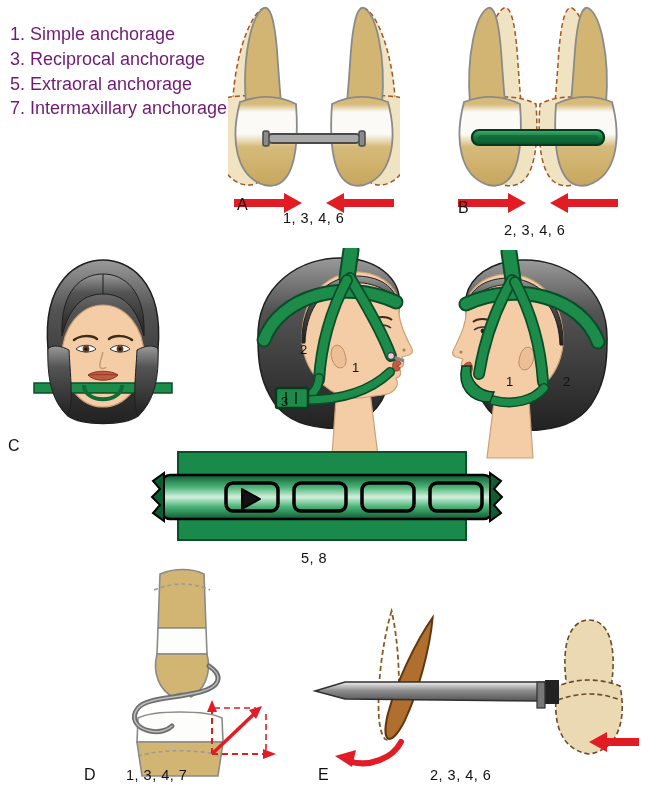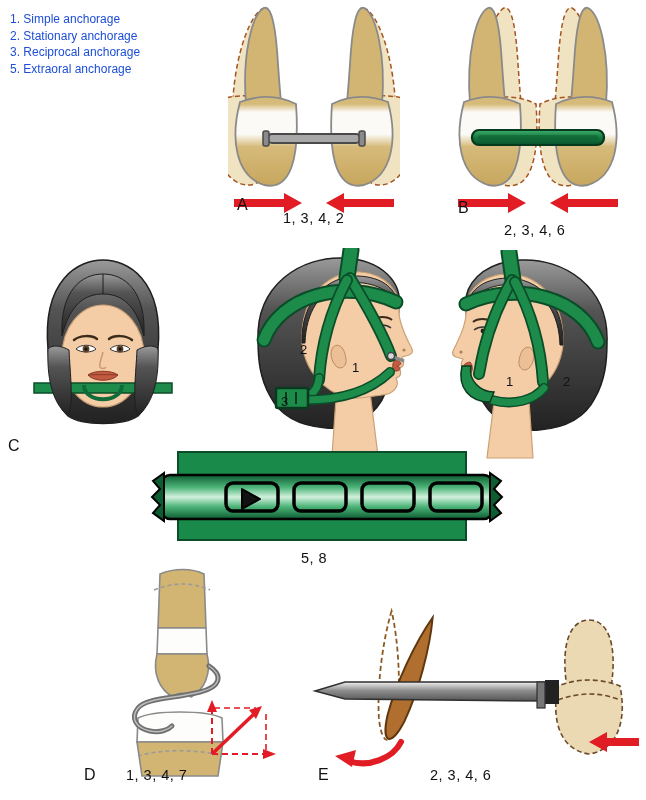--- a/index.html
+++ b/index.html
@@ -1,19 +1,19 @@
 <!DOCTYPE html>
 <html><head>
 <meta charset="utf-8">
 <style>
   html,body{margin:0;padding:0;background:#fff}
   .canvas{position:relative;width:646px;height:800px;background:#fff;overflow:hidden;
           font-family:"Liberation Sans",sans-serif;color:#111}
   .abs{position:absolute}
-  .legend{position:absolute;left:10px;top:11px;width:218px;font-size:12px;line-height:1.38;color:#1d4ed8}
+  .legend{position:absolute;left:10px;top:22px;width:218px;font-size:18px;line-height:1.38;color:#701a75}
   .legend div{padding-left:16px;text-indent:-16px}
   .plabel{position:absolute;font-size:16px;color:#111}
   .caption{position:absolute;font-size:14.5px;color:#111;letter-spacing:.5px}
   .num{position:absolute;font-size:13px;color:#111}
 </style>
 </head>
 <body>
 
 <div class="canvas">
 
@@ -47,23 +47,23 @@
       <linearGradient id="gRod" x1="0" y1="0" x2="0" y2="1">
         <stop offset="0" stop-color="#f0f0f0"></stop>
           <stop offset="0.45" stop-color="#8d8d8d"></stop>
           <stop offset="1" stop-color="#555"></stop>
       </linearGradient>
     </defs>
   </svg>
 
   <div class="legend">
     <div>1. Simple anchorage</div>
-    <div>2. Stationary anchorage</div>
     <div>3. Reciprocal anchorage</div>
     <div>5. Extraoral anchorage</div>
+    <div>7. Intermaxillary anchorage</div>
   </div>
 
   <svg class="abs" style="left:228px;top:0" width="172" height="222" viewBox="0 0 172 222">
     <g fill="#efe3c2" stroke="#a5551f" stroke-width="1.5" stroke-dasharray="5 3">
       <g transform="rotate(8 36 8)">
         <path d="M18,104 C14,55 24,14 36,8 C44,5 48,30 50,64 C51,78 52,92 53,102 Z"></path>
         <path d="M12,102 C2,140 8,176 36,185 C62,191 72,160 68,104 C48,94 28,96 12,102 Z"></path>
       </g>
       <g transform="translate(172,0) scale(-1,1)">
         <g transform="rotate(8 36 8)">
@@ -84,21 +84,21 @@
       <rect x="40" y="134" width="92" height="9" rx="4" fill="#a8a8a8" stroke="#4a4a4a" stroke-width="2"></rect>
       <rect x="35" y="131" width="6" height="15" rx="2" fill="#8a8a8a" stroke="#4a4a4a" stroke-width="1.5"></rect>
       <rect x="131" y="131" width="6" height="15" rx="2" fill="#8a8a8a" stroke="#4a4a4a" stroke-width="1.5"></rect>
     </g>
     <g fill="#e11c24">
       <path d="M6,199 h50 v-6 l18,10 l-18,10 v-6 h-50 z"></path>
       <path d="M166,199 h-50 v-6 l-18,10 l18,10 v-6 h50 z"></path>
     </g>
   </svg>
   <span class="plabel" style="left:237px;top:196px">A</span>
-  <span class="caption" style="left:283px;top:210px">1, 3, 4, 2</span>
+  <span class="caption" style="left:283px;top:210px">1, 3, 4, 6</span>
 
   <svg class="abs" style="left:452px;top:0" width="172" height="222" viewBox="0 0 172 222">
     <g fill="#efe3c2" stroke="#a5551f" stroke-width="1.5" stroke-dasharray="5 3">
       <g transform="translate(16,0)">
         <path d="M18,104 C14,55 24,14 36,8 C44,5 48,30 50,64 C51,78 52,92 53,102 Z"></path>
         <path d="M12,102 C2,140 8,176 36,185 C62,191 72,160 68,104 C48,94 28,96 12,102 Z"></path>
       </g>
       <g transform="translate(172,0) scale(-1,1)">
         <g transform="translate(16,0)">
           <path d="M18,104 C14,55 24,14 36,8 C44,5 48,30 50,64 C51,78 52,92 53,102 Z"></path>

